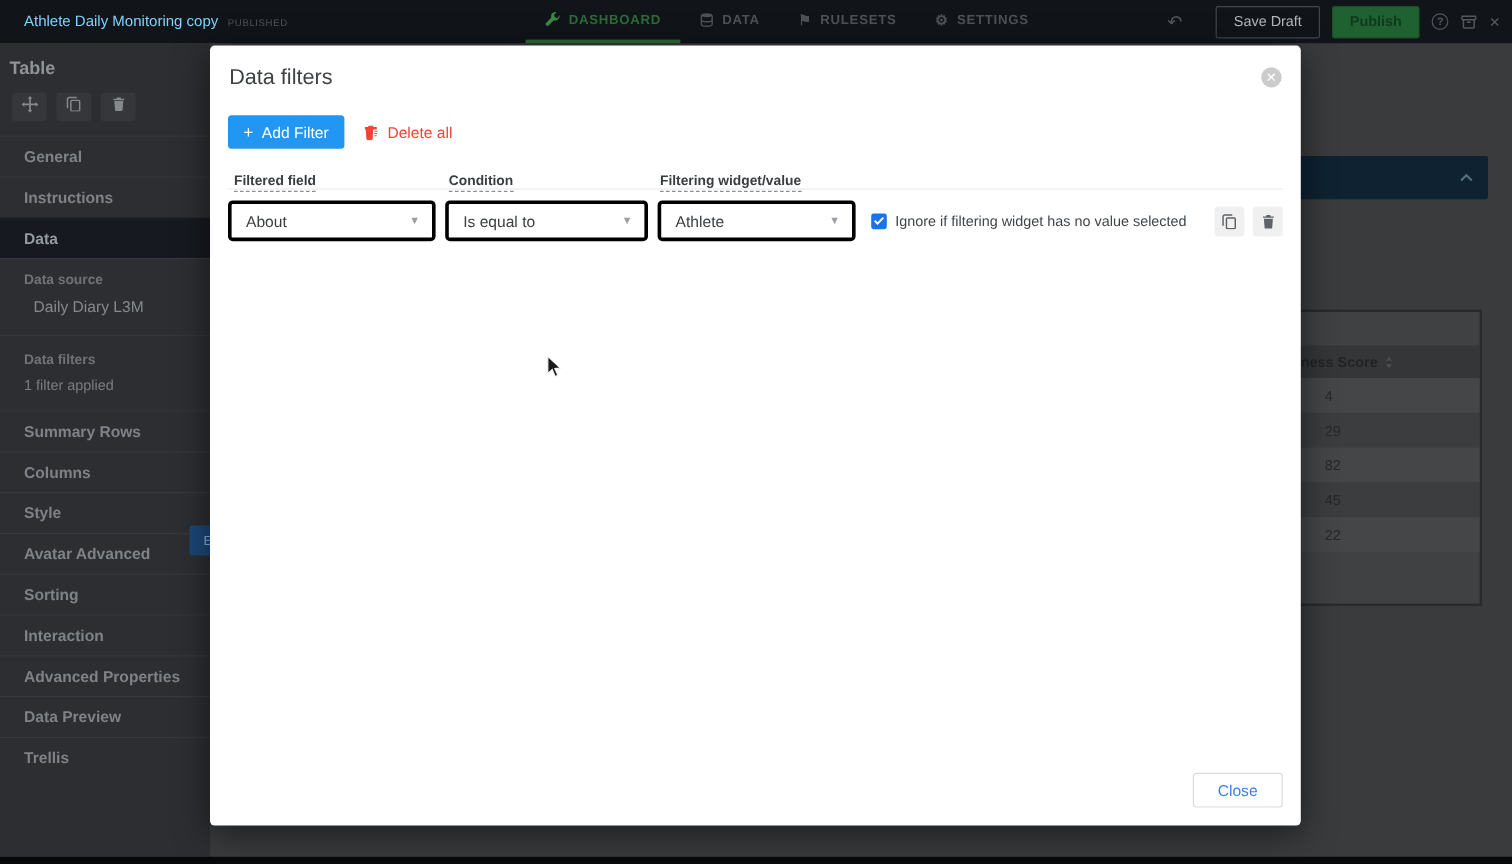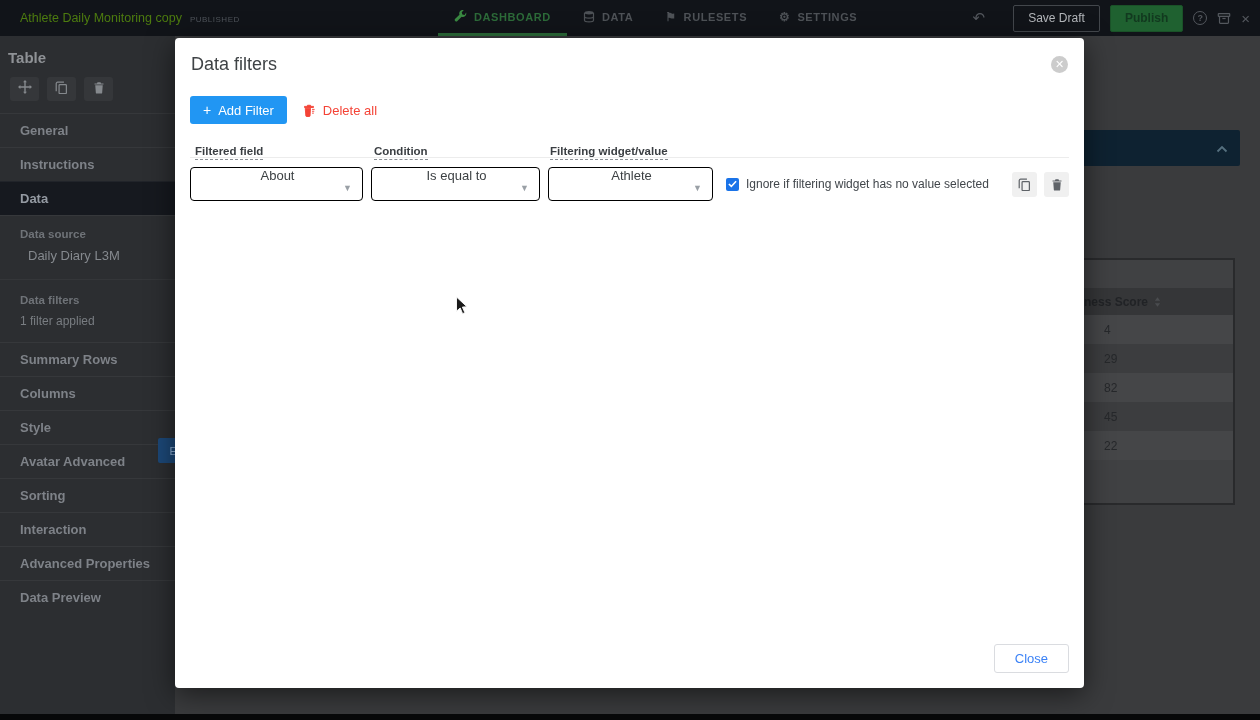--- a/index.html
+++ b/index.html
@@ -3,21 +3,21 @@
 <meta charset="utf-8">
 <style>
   * { margin:0; padding:0; box-sizing:border-box; }
   html,body { width:1260px; height:720px; overflow:hidden; }
   body { font-family:"Liberation Sans", sans-serif; background:#3a3b3d; position:relative; }
 
   
   .topbar { position:absolute; left:0; top:0; width:1260px; height:36px; background:#111419;
             display:flex; align-items:center; z-index:1; }
   .tb-title-wrap { margin-left:20px; display:flex; align-items:baseline; gap:8px; }
-  .tb-title { color:#4d7c0f; font-size:12.5px; }
+  .tb-title { color:#7dd3fc; font-size:12.5px; }
   .tb-status { color:#4f545a; font-size:8px; letter-spacing:.5px; }
   .tb-nav { position:absolute; left:438px; top:0; height:36px; display:flex; }
   .tb-nav-item { height:36px; display:flex; align-items:center; gap:7px; padding:0 16px;
                  color:#4e5257; font-size:11px; font-weight:bold; letter-spacing:.6px;
                  border-bottom:3px solid transparent; cursor:pointer; }
   .tb-nav-item .nav-ico { font-size:12px; line-height:1; display:flex; }
   .tb-nav-item.active { color:var(--nav-active-green); border-bottom-color:#2c6e3a; }
   .tb-nav-item.active .nav-ico { color:#3a8a42; }
   .tb-right { position:absolute; right:10px; top:0; height:36px; display:flex; align-items:center; gap:10px; }
   .undo-ico { color:#54585e; font-size:15px; margin-right:18px; cursor:pointer; }
@@ -83,22 +83,22 @@
                     gap:7px; cursor:pointer; }
   .btn-delete-all { display:flex; align-items:center; gap:8px; color:var(--danger-red); font-size:13px;
                     background:none; border:none; font-family:inherit; cursor:pointer; }
   .cols-row { display:flex; margin-top:21px; padding-bottom:0; border-bottom:1px solid #ececec; }
   .col-h { font-size:11.5px; font-weight:bold; color:#3a3e42; }
   .col-h span { border-bottom:1px dashed #8a8f94; padding-bottom:2px; cursor:help; }
   .col-h.c1 { width:181px; padding-left:5px; }
   .col-h.c2 { width:177px; padding-left:3px; }
   .col-h.c3 { padding-left:2px; }
   .filter-row { display:flex; align-items:center; margin-top:9px; }
-  .dd { height:34px; border:1px solid #000000; border-radius:4px; display:flex; align-items:center;
-        padding:0 10px 0 12px; font-size:13px; color:#3c4043; cursor:pointer; background:#fff;flex-direction:column; }
+  .dd { height:34px; border:3px solid #000000; border-radius:4px; display:flex; align-items:center;
+        padding:0 10px 0 12px; font-size:13px; color:#3c4043; cursor:pointer; background:#fff; }
   .dd .dd-caret { margin-left:auto; color:#9aa0a6; font-size:9px; }
   .dd1 { width:173px; margin-right:8px; }
   .dd2 { width:169px; margin-right:8px; }
   .dd3 { width:165px; }
   .ignore-wrap { display:flex; align-items:center; margin-left:13px; gap:7px; cursor:pointer; }
   .checkbox { width:13px; height:13px; background:var(--checkbox-blue); border-radius:2px;
               display:flex; align-items:center; justify-content:center; }
   .ignore-label { font-size:12px; color:#41464b; }
   .row-icons { margin-left:auto; display:flex; gap:7px; }
   .row-icon-btn { width:25px; height:25px; background:#f0f0f0; border-radius:3px; color:#5f6368;
@@ -224,20 +224,23 @@
     <span>Sorting</span>
   </div>
   <div class="sb-item">
     <span>Interaction</span>
   </div>
   <div class="sb-item">
     <span>Advanced Properties</span>
   </div>
   <div class="sb-item">
     <span>Data Preview</span>
+  </div>
+  <div class="sb-item">
+    <span>Trellis</span>
   </div>
 </div>
 
 <div class="bg-banner">
   <span>
     <svg width="12" height="8" viewBox="0 0 12 8">
         <path d="M1.5 6.5L6 2l4.5 4.5" fill="none" stroke="currentColor" stroke-width="1.8"></path>
       </svg>
   </span>
 </div>

